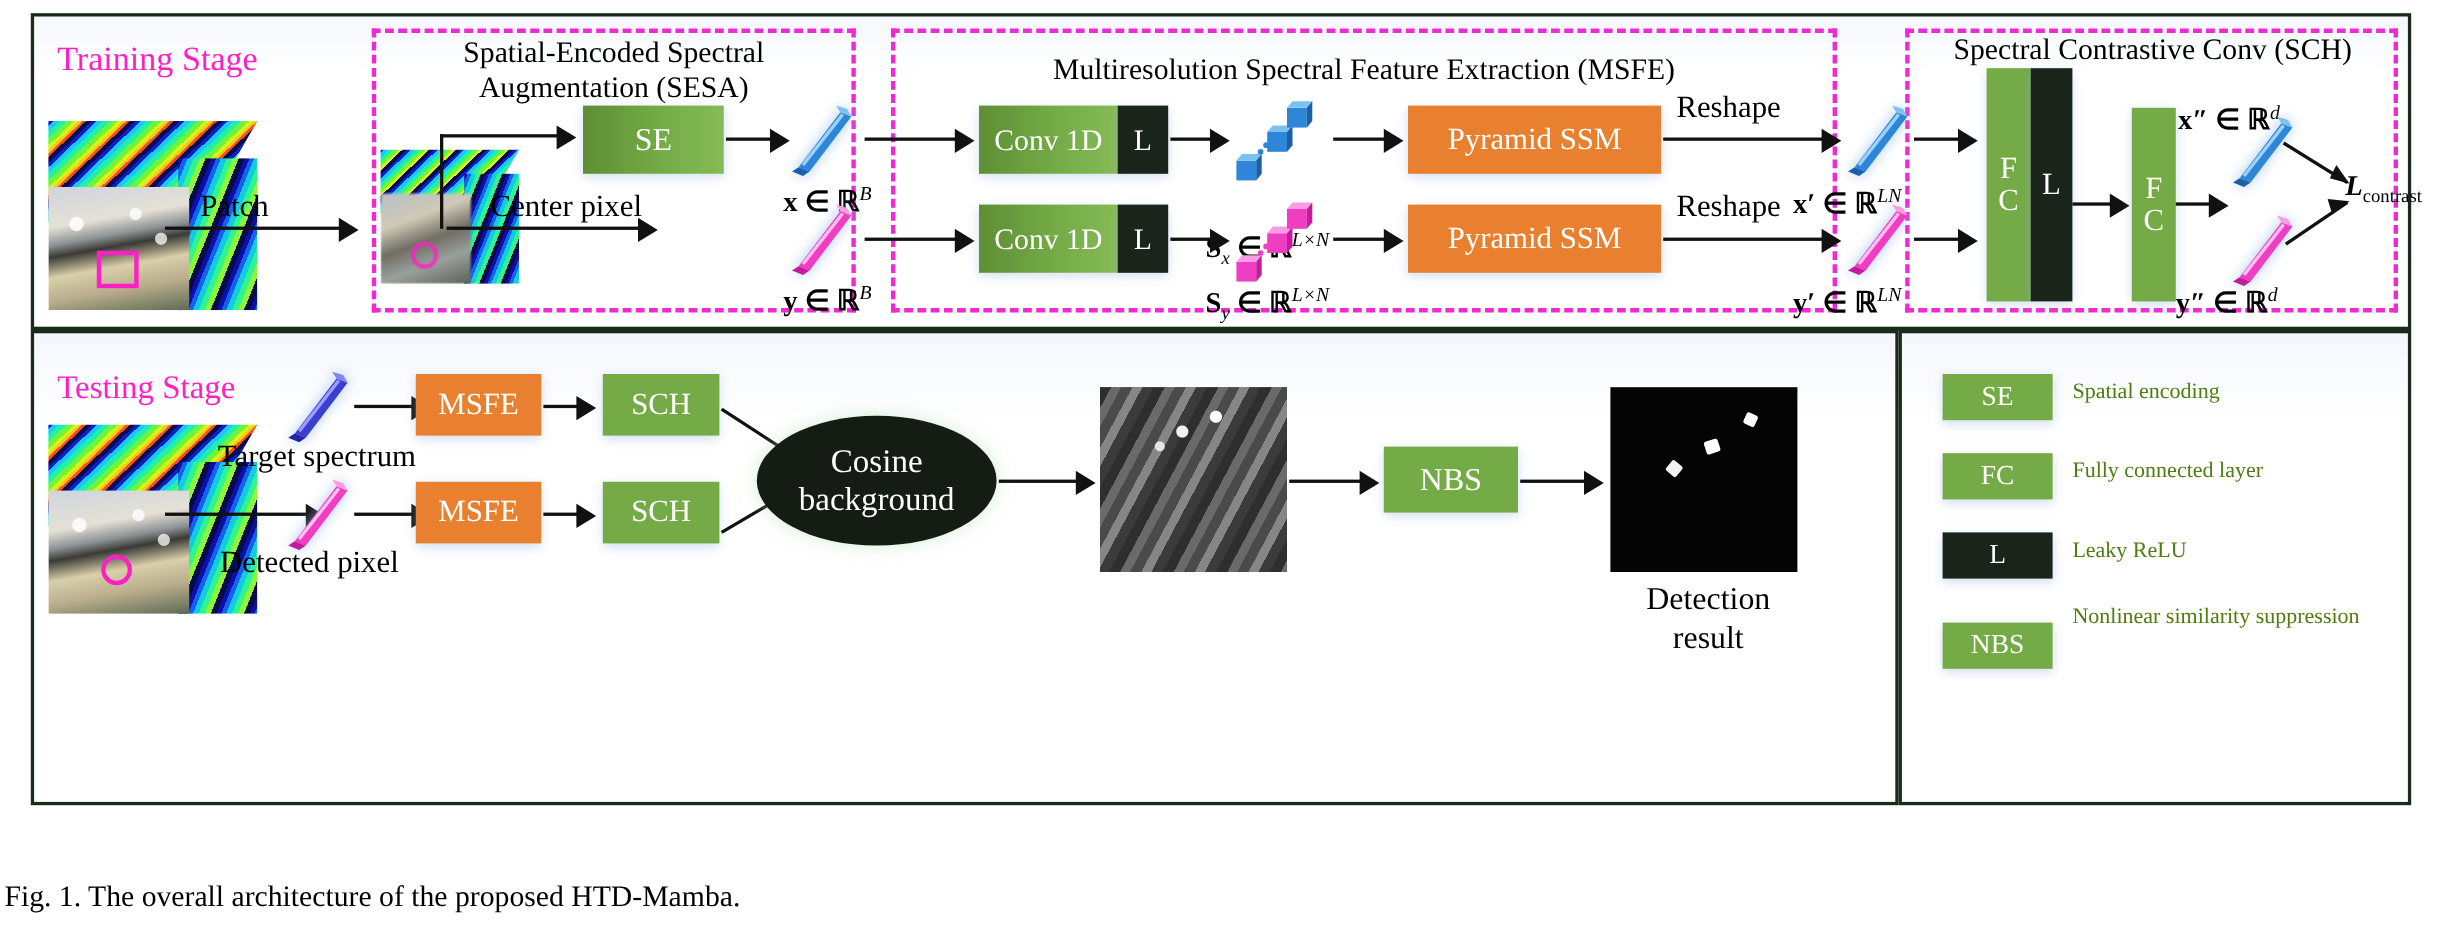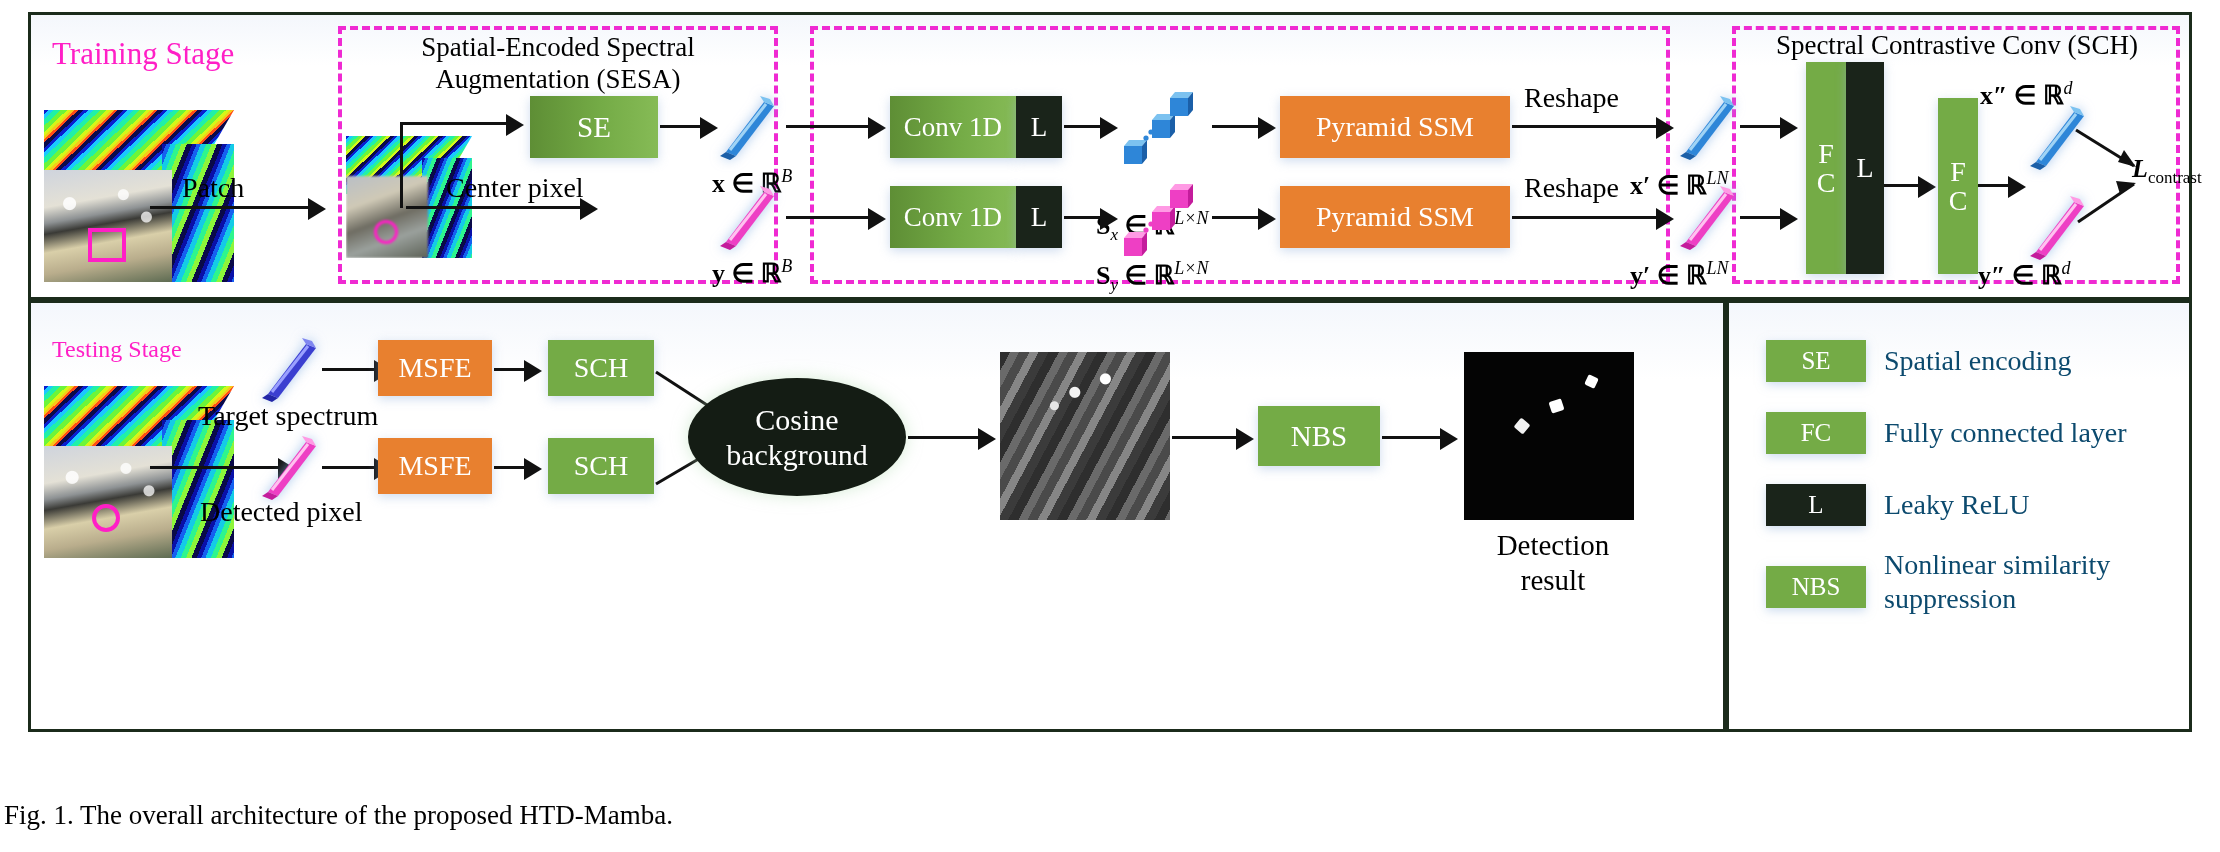--- a/index.html
+++ b/index.html
@@ -48,42 +48,43 @@
   .cube{position:absolute;}
 
   
   .hcube{position:absolute;overflow:hidden;}
   .hface{position:absolute;}
   .rgbface{position:absolute;overflow:hidden;}
 
   
   .lgbox{position:absolute;display:flex;align-items:center;justify-content:center;
          color:#fff;font-size:25px;box-shadow:0 3px 9px rgba(160,190,225,.5);}
-  .lgtxt{position:absolute;font-size:28px;color:#0c4a6e;line-height:1.2;}
+  .lgtxt{position:absolute;font-size:20px;color:#4d7c0f;line-height:1.2;}
 
   .caption{position:absolute;font-size:27px;color:#000;}
 </style>
 </head>
 <body>
 
 <div id="root">
 
   <div class="frame" style="left:28px;top:12px;width:2164px;height:288px;"></div>
 
   <div class="frame" style="left:28px;top:300px;width:1698px;height:432px;"></div>
   <div class="frame" style="left:1726px;top:300px;width:466px;height:432px;"></div>
 
   <div class="dashed" style="left:338px;top:26px;width:440px;height:258px;"></div>
   <div class="dashed" style="left:810px;top:26px;width:860px;height:258px;"></div>
   <div class="dashed" style="left:1732px;top:26px;width:448px;height:258px;"></div>
 
   <div class="lbl magenta" style="left:52px;top:36px;font-size:31px;">Training Stage</div>
-  <div class="lbl magenta" style="left:52px;top:336px;font-size:24px;">Testing Stage</div>
+  <div class="lbl magenta" style="left:52px;top:336px;font-size:30px;">Testing Stage</div>
 
   <div class="lbl ttl wrap" style="left:358px;top:32px;width:400px;">Spatial-Encoded Spectral Augmentation (SESA)</div>
+  <div class="lbl ttl" style="left:830px;top:48px;width:820px;">Multiresolution Spectral Feature Extraction (MSFE)</div>
   <div class="lbl ttl" style="left:1742px;top:30px;width:430px;">Spectral Contrastive Conv (SCH)</div>
 
   <div class="hcube" style="left:44px;top:110px;width:190px;height:172px;">
 
     <div class="hface" style="left:0;top:0;width:190px;height:92px;transform:skewX(-30deg);transform-origin:top left;
         background:repeating-linear-gradient(115deg,#0a1fd0 0 4px,#1ac8ff 4px 9px,#20f0a8 9px 15px,#6cf53a 15px 21px,#d4f718 21px 25px,#f7c81a 25px 28px,#ff4d16 28px 31px,#0b0a4a 31px 36px);"></div>
 
     <div class="hface" style="left:118px;top:34px;width:72px;height:138px;
         background:repeating-linear-gradient(112deg,#0a10a8 0 4px,#1560f0 4px 8px,#14cbe6 8px 13px,#2ef58e 13px 18px,#8df53a 18px 23px,#0a0a48 23px 28px);"></div>
 
@@ -261,21 +262,21 @@
   </div>
   <div class="arr" style="left:1884px;top:184px;width:38px;"></div>
   <div class="arrhead" style="left:1918px;top:176px;"></div>
   <div class="node greenflat" style="left:1938px;top:98px;width:40px;height:176px;font-size:28px;flex-direction:column;justify-content:center;">
     <span>F</span>
     <span>C</span>
   </div>
   <div class="arr" style="left:1978px;top:184px;width:34px;"></div>
   <div class="arrhead" style="left:2008px;top:176px;"></div>
 
-  <div class="lbl mth" style="left:1980px;top:78px;">
+  <div class="lbl mth" style="left:1980px;top:92px;">
     <span>x″ ∈ ℝ</span><span class="sup">d</span>
   </div>
   <svg class="bar3d" style="left:2026px;top:106px;" width="62" height="64" viewBox="0 0 62 64">
     <polygon points="10,56 48,6 58,10 20,60" fill="#2e86d8"></polygon>
     <polygon points="10,56 20,60 14,64 4,60" fill="#1b5fa8"></polygon>
     <polygon points="48,6 58,10 54,3 44,0" fill="#7cc2f0"></polygon>
     <polyline points="14,54 50,8" stroke="#9fd3f5" stroke-width="3" fill="none"></polyline>
   </svg>
   <svg class="bar3d" style="left:2026px;top:196px;" width="62" height="64" viewBox="0 0 62 64">
     <polygon points="10,56 48,6 58,10 20,60" fill="#ee3fc4"></polygon>

